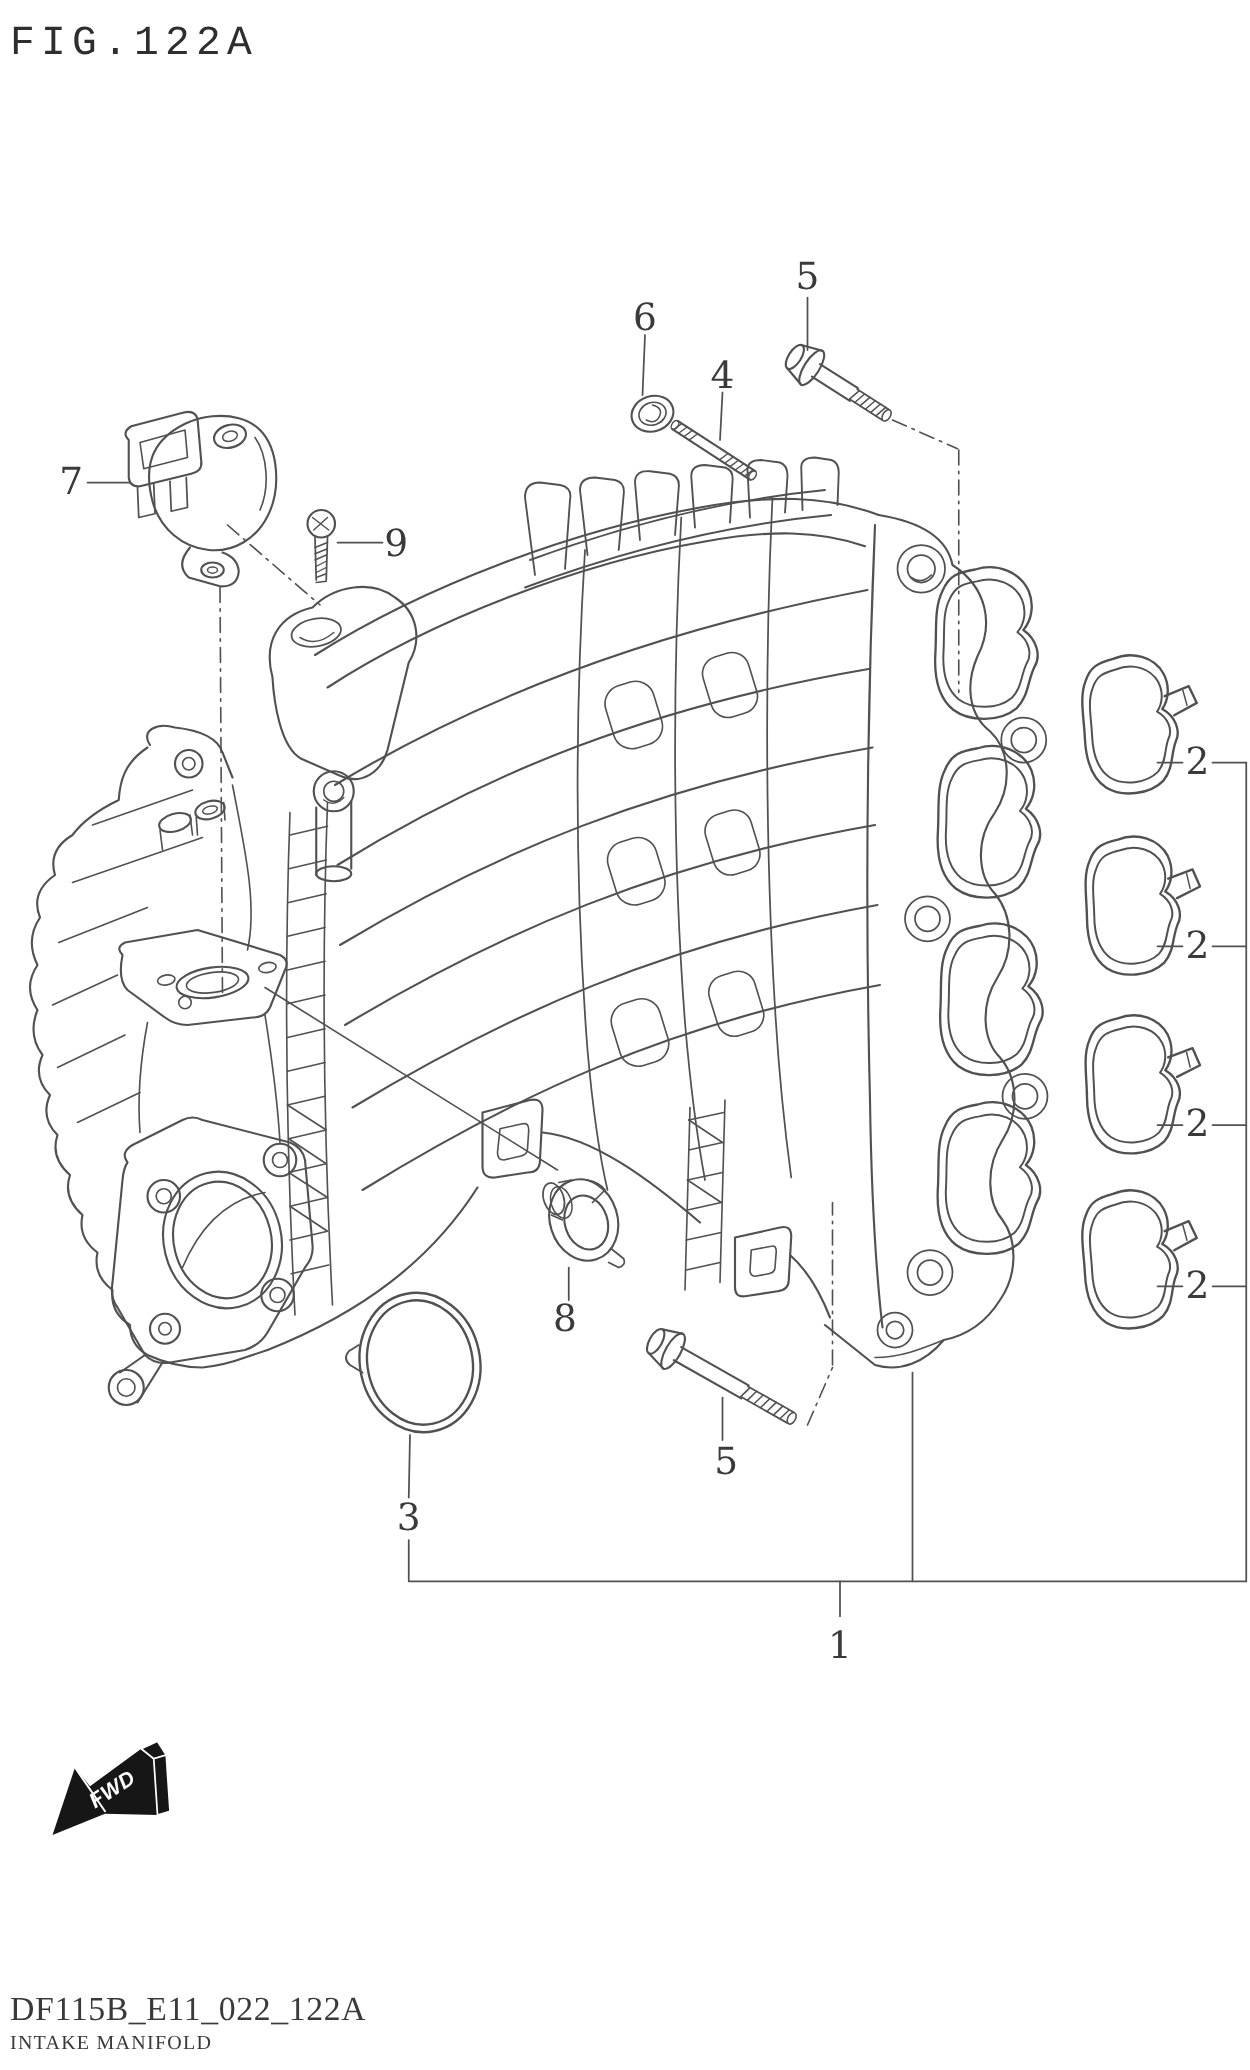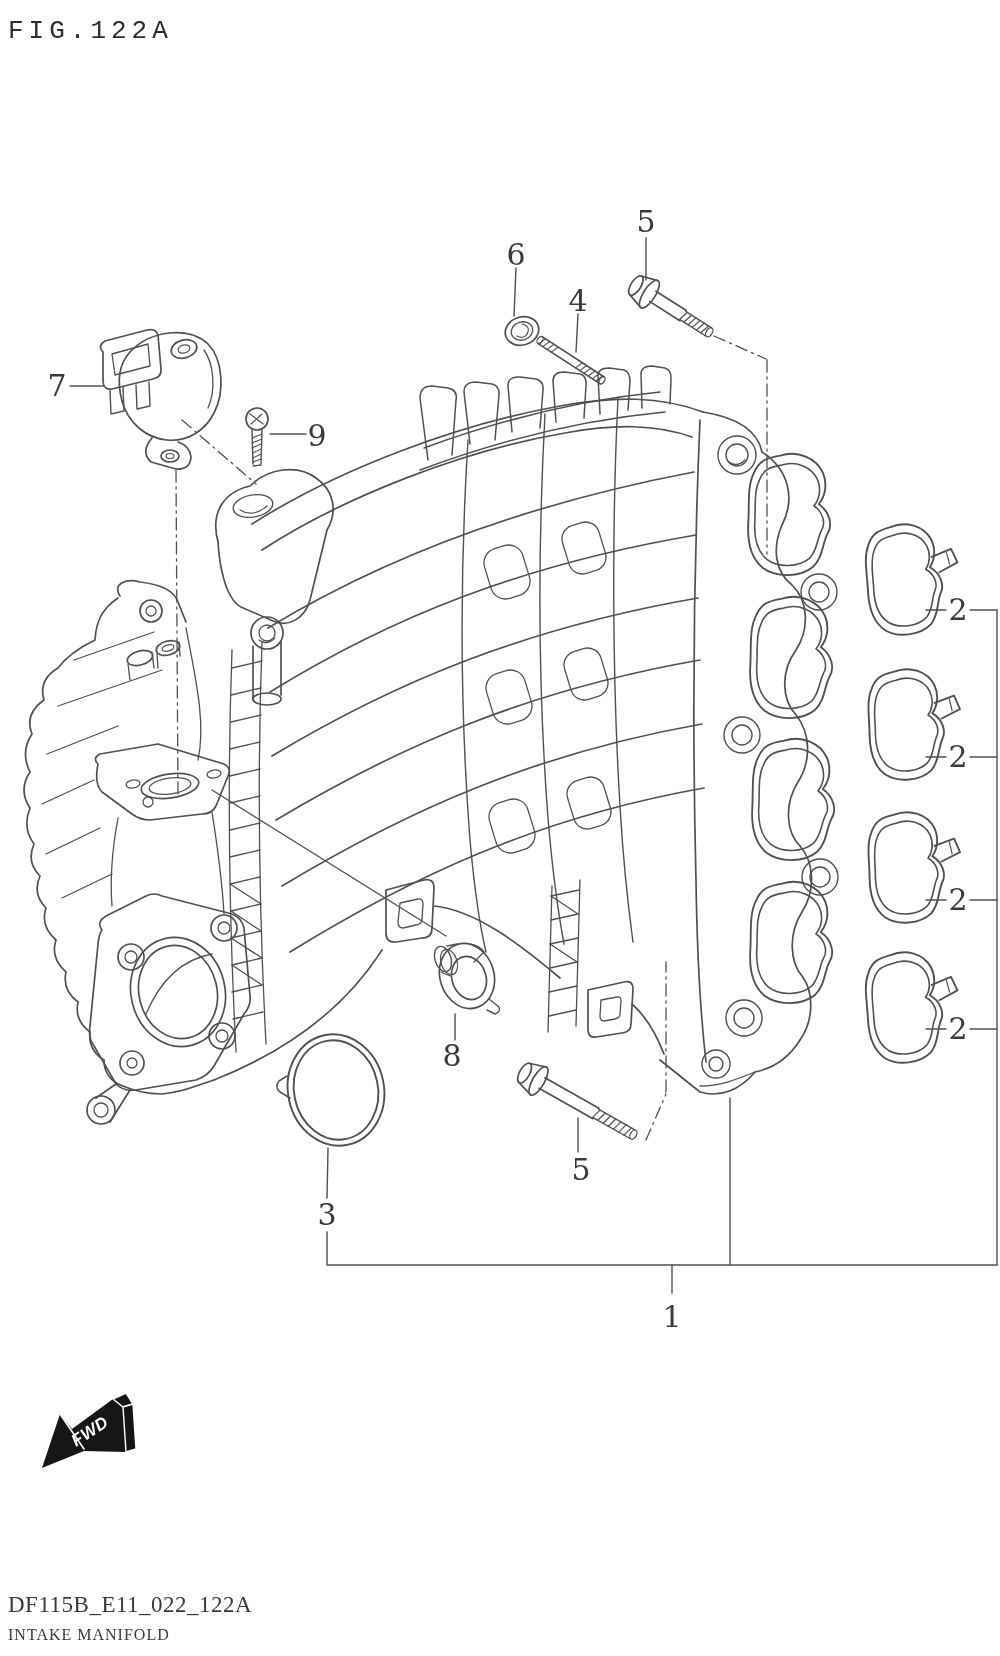--- a/index.html
+++ b/index.html
@@ -1,23 +1,23 @@
 <!DOCTYPE html>
 <html><head>
 <meta charset="utf-8">
 <style>
   html,body{margin:0;padding:0;background:#ffffff;}
   .page{position:relative;width:1000px;height:1656px;background:#ffffff;overflow:hidden;
         font-family:"DejaVu Serif",serif;}
   .fig-title{position:absolute;left:8px;top:16px;font-family:"Liberation Mono",monospace;
-             font-size:26px;letter-spacing:5px;color:#2e2e2e;white-space:nowrap;}
+             font-size:33px;letter-spacing:5px;color:#2e2e2e;white-space:nowrap;}
   .callout{position:absolute;transform:translate(-50%,-50%);
            font-family:"DejaVu Serif",serif;font-size:30px;color:#3a3a3a;line-height:1;}
   .footer-code{position:absolute;left:8px;top:1592px;font-family:"Liberation Serif",serif;
-               font-size:23px;color:#3a3a3a;letter-spacing:0.5px;white-space:nowrap;}
+               font-size:27px;color:#3a3a3a;letter-spacing:0.5px;white-space:nowrap;}
   .footer-name{position:absolute;left:8px;top:1626px;font-family:"Liberation Serif",serif;
                font-size:16px;color:#3a3a3a;letter-spacing:1px;white-space:nowrap;}
   svg.diagram{position:absolute;left:0;top:0;}
   .fwd-text{font-family:"Liberation Sans",sans-serif;font-weight:bold;font-style:italic;
             font-size:17px;fill:#ffffff;letter-spacing:0.5px;}
 </style>
 </head>
 <body>
 
 <div class="page">

